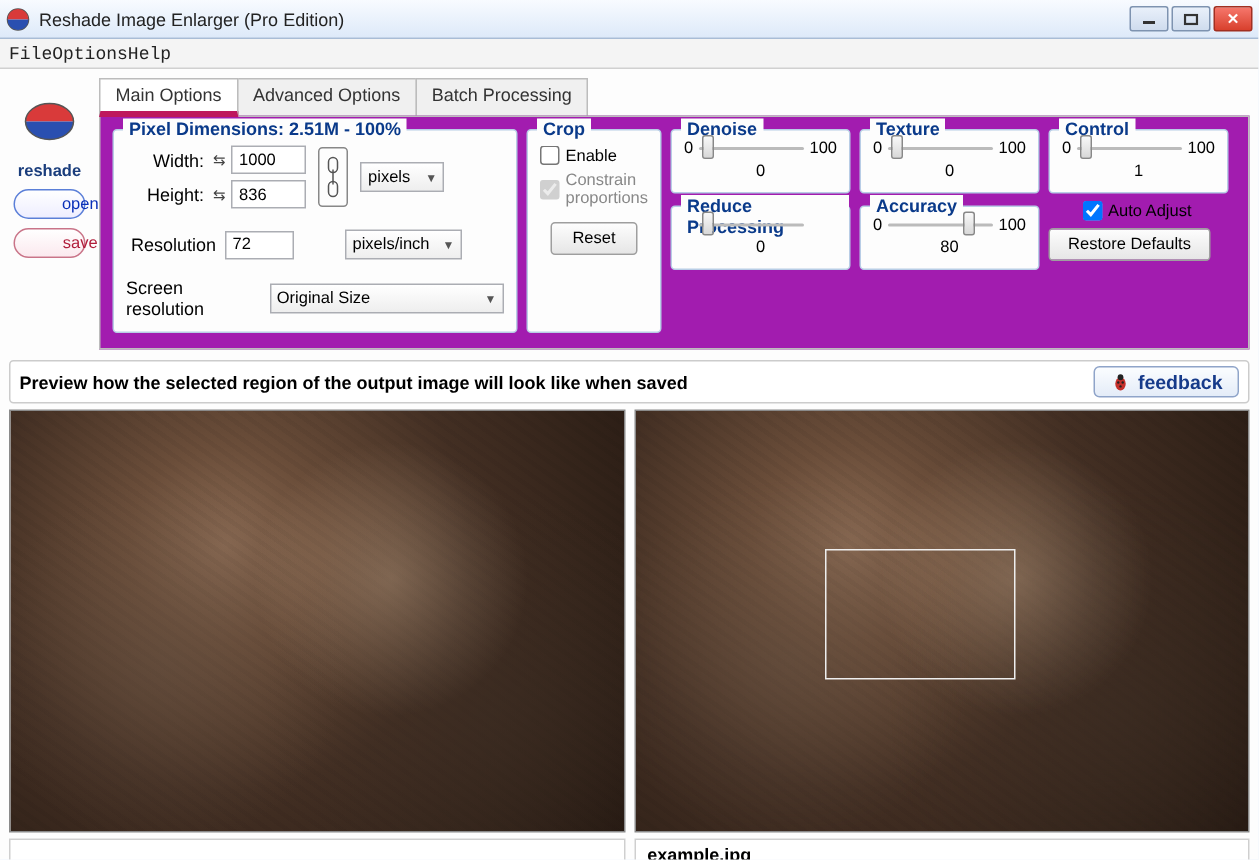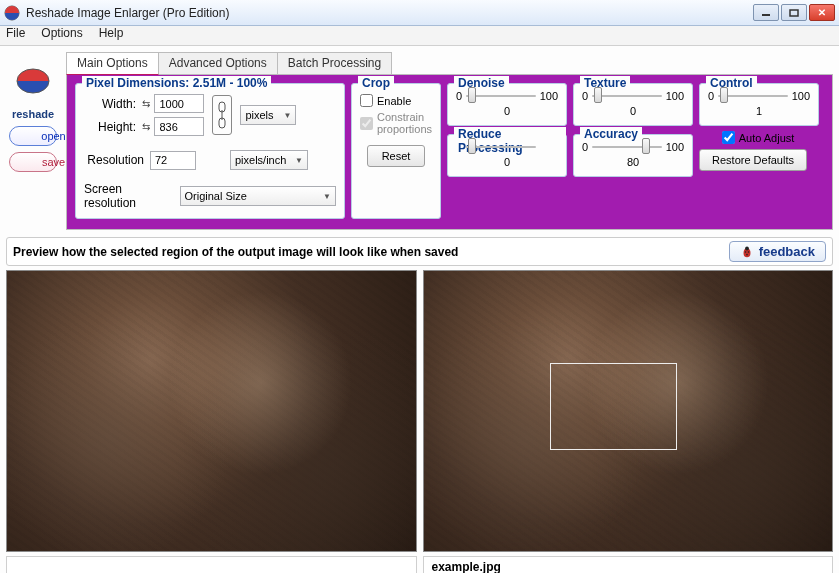--- a/index.html
+++ b/index.html
@@ -45,25 +45,25 @@
   border-color: #a12f21;
   color: #fff;
   font-weight: bold;
 }
 
 .menubar {
   height: 20px;
   background: #f4f4f4;
   border-bottom: 1px solid #d0d0d0;
   display: flex;
-  align-items: flex-start;
+  align-items: center;
   padding: 0 6px;
-  gap: 16px;
   font-size: 12px;
   color: #222;
+  font-family: Liberation Mono, monospace;
 }
 .menubar span { cursor: default; }
 
 .client {
   background: #fdfdfd;
   height: calc(573px - 26px - 20px);
   padding: 6px;
 }
 .top-row { display: flex; gap: 6px; }
 .leftbar {
@@ -101,21 +101,21 @@
 .tab {
   padding: 3px 10px 4px;
   background: #f0f0f0;
   border: 1px solid #bcbcbc;
   border-bottom: none;
   color: #333;
   margin-right: -1px;
 }
 .tab.active {
   background: #fff;
-  border-bottom: 1px solid #be185d;
+  border-bottom: 4px solid #be185d;
   position: relative; z-index: 2;
 }
 .tabbody {
   border: 1px solid #bcbcbc;
   background: #a21caf;
   padding: 8px 8px 10px;
   display: flex;
   gap: 6px;
   position: relative; top:-1px;
 }

